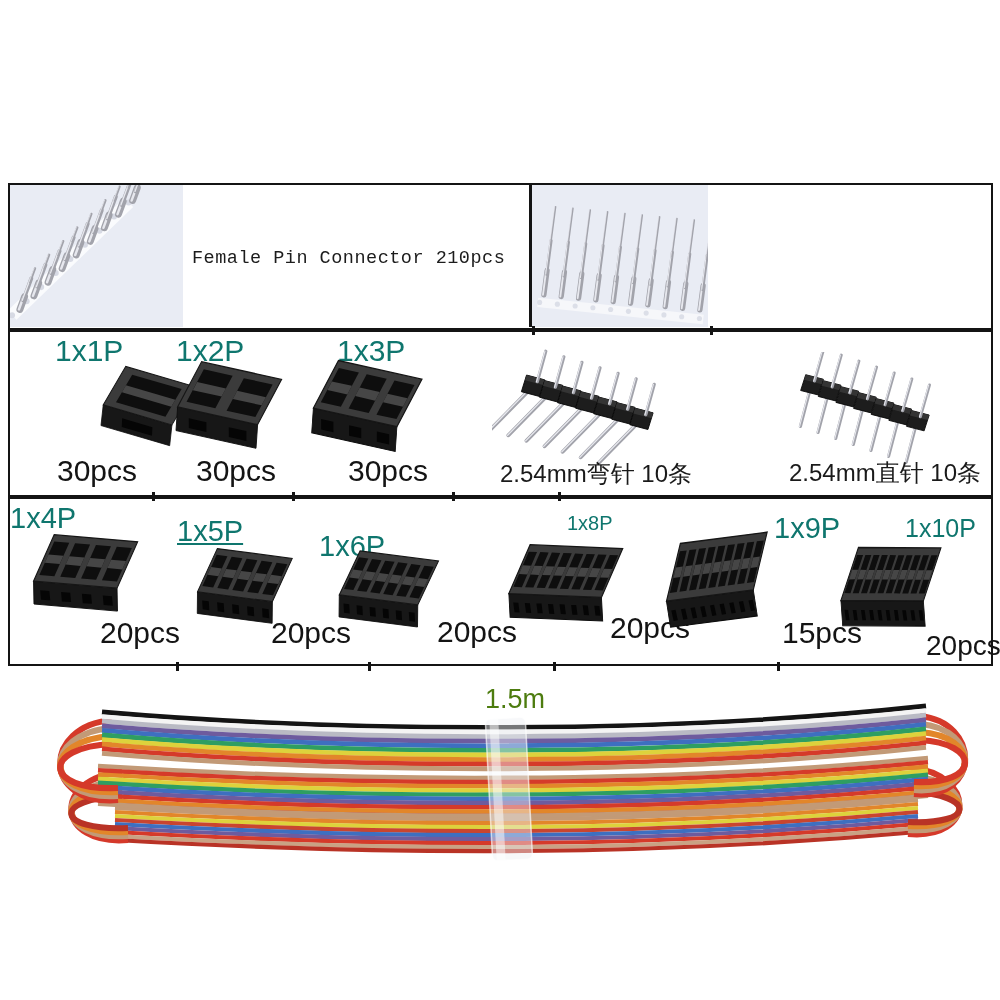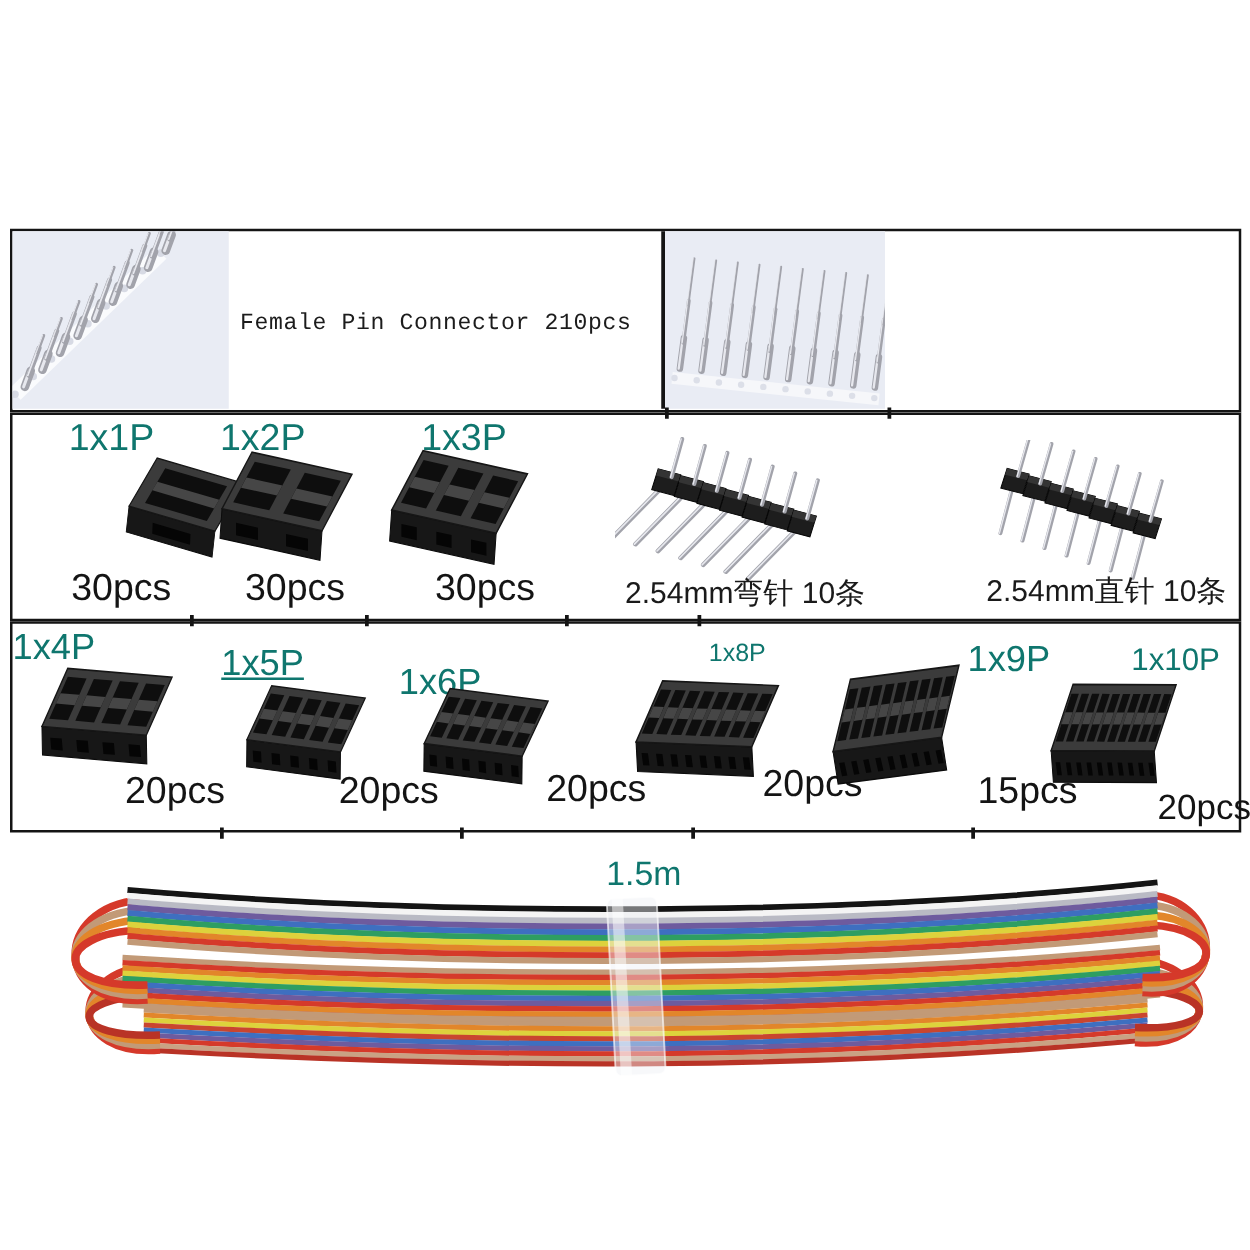--- a/index.html
+++ b/index.html
@@ -17,21 +17,21 @@
     position:absolute;font-family:"Liberation Mono","DejaVu Sans Mono",monospace;
     font-size:18.5px;letter-spacing:0.5px;color:#1c1c1c;white-space:nowrap;
   }
   .part-label{position:absolute;font-size:30px;color:#0f766e;white-space:nowrap;}
   .qty-label{position:absolute;font-size:30px;color:#141414;white-space:nowrap;}
   .cn-label{position:absolute;font-size:24px;color:#1a1a1a;white-space:nowrap;}
   .divider{position:absolute;background:#141414;}
   .tick{position:absolute;width:2.5px;height:9px;background:#141414;}
   .part-img{position:absolute;}
   .part-img svg{display:block;width:100%;height:100%;}
-  .cable-label{position:absolute;left:455px;top:684px;width:120px;text-align:center;font-size:27px;color:#0f766e;}
+  .cable-label{position:absolute;left:455px;top:684px;width:120px;text-align:center;font-size:27px;color:#4d7c0f;}
   .cable-wrap{position:absolute;left:0;top:690px;width:1000px;height:210px;}
   .cable-wrap svg{display:block;width:100%;height:100%;}
 </style>
 </head>
 <body>
 
 <div class="sheet">
 
   <section class="box rowA">
     <div class="photo" style="left:0px;top:0px;width:173px;height:142px;background:#e9ecf4;">

